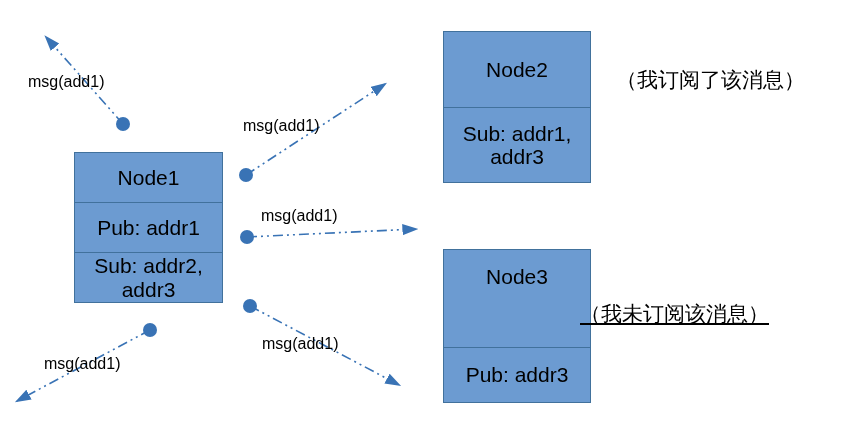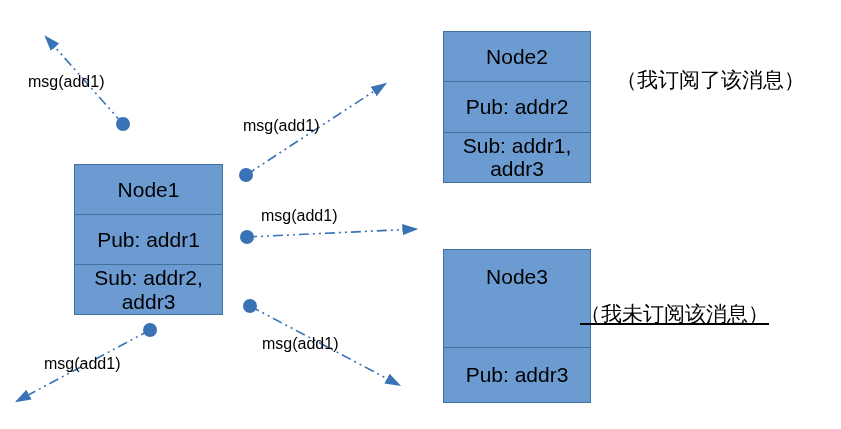--- a/index.html
+++ b/index.html
@@ -51,21 +51,21 @@
     line-height: 24px;
   }
   .annotation {
     position: absolute;
     font-size: 21px;
     color: #000000;
     line-height: 27px;
     white-space: nowrap;
   }
   
-  #node1 { left: 74px;  top: 164px; width: 149px; height: 151px; }
+  #node1 { left: 74px;  top: 152px; width: 149px; height: 151px; }
   #node2 { left: 443px; top: 31px;  width: 148px; height: 152px; }
   #node3 { left: 443px; top: 249px; width: 148px; height: 154px; gap: 43px; }
   
   #msg-label-0 { left: 28px;  top: 70px;  }
   #msg-label-1 { left: 243px; top: 114px; }
   #msg-label-2 { left: 261px; top: 204px; }
   #msg-label-3 { left: 262px; top: 332px; }
   #msg-label-4 { left: 44px;  top: 352px; }
   
   #annotation-node2 { left: 616px; top: 66px; }
@@ -110,21 +110,20 @@
   </svg>
 
   <div class="node-box" id="node1">
     <div class="node-row">Node1</div>
     <div class="node-row">Pub: addr1</div>
     <div class="node-row">Sub: addr2, addr3</div>
   </div>
 
   <div class="node-box" id="node2">
     <div class="node-row">Node2</div>
-    <div class="node-row">Pub: addr2</div>
     <div class="node-row">Sub: addr1, addr3</div>
   </div>
 
   <div class="node-box" id="node3">
     <div class="node-row">Node3</div>
     <div class="node-row">Pub: addr3</div>
   </div>
 
   <div class="msg-label" id="msg-label-0">msg(add1)</div>
   <div class="msg-label" id="msg-label-1">msg(add1)</div>

